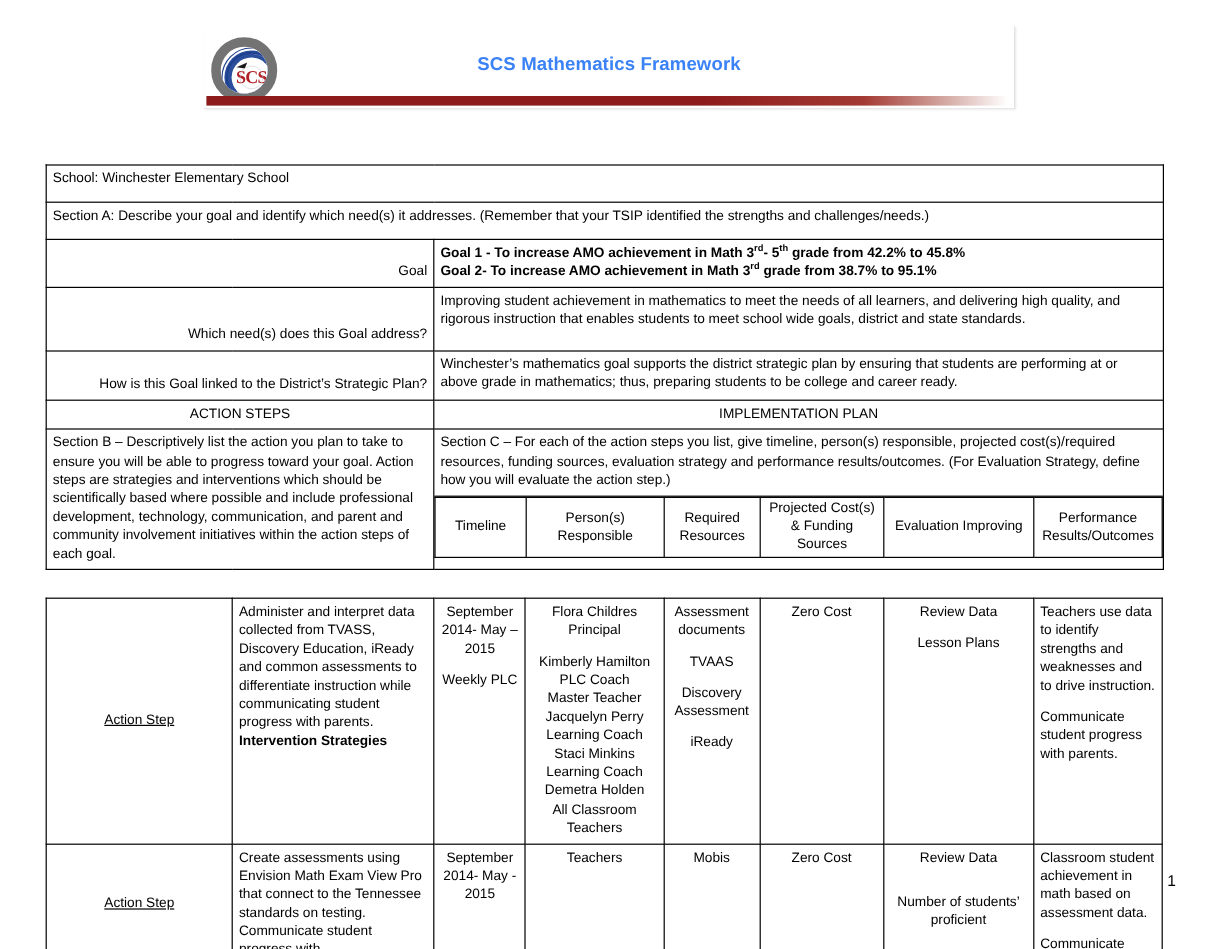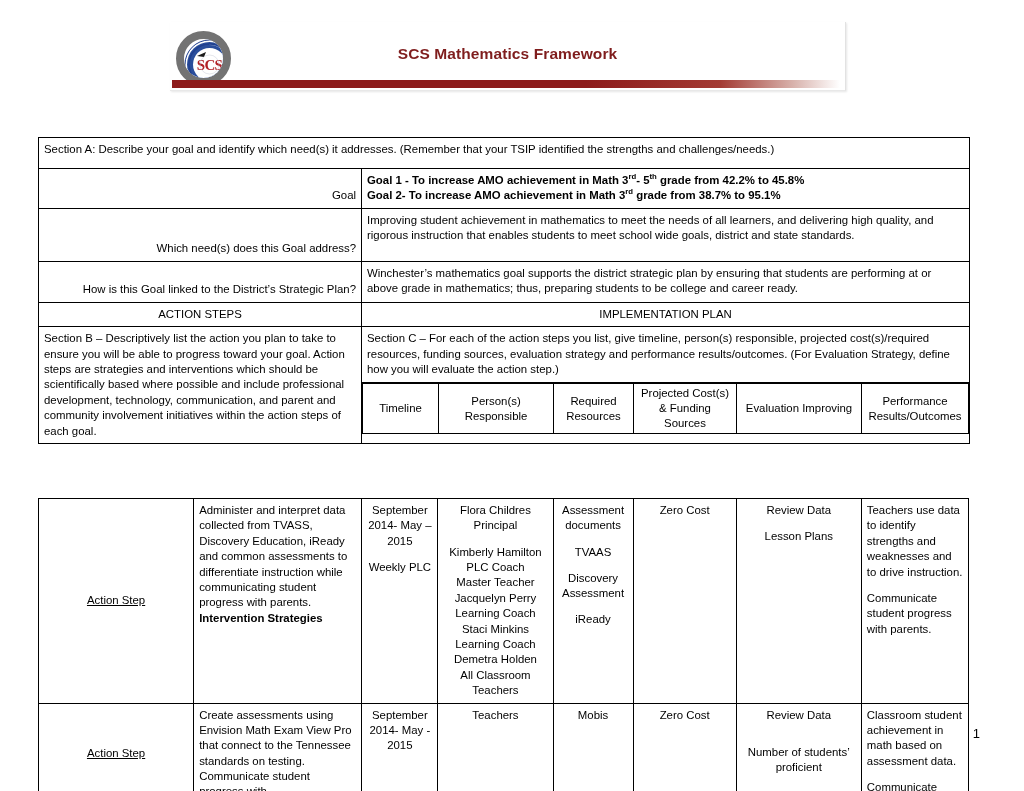--- a/index.html
+++ b/index.html
@@ -30,21 +30,21 @@
   }
   .doc-header-title {
     position: absolute;
     left: 0;
     right: 0;
     top: 23px;
     text-align: center;
     font-size: 15.5px;
     font-weight: bold;
     letter-spacing: 0.1px;
-    color: #7f1d1d;
+    color: #3b82f6;
   }
   .header-rule {
     position: absolute;
     left: 172px;
     top: 80px;
     width: 668px;
     height: 8px;
     background: linear-gradient(to right,
                 #8d1b1b 0%,
                 #8d1b1b 62%,
@@ -186,20 +186,23 @@
 
 <table class="plan-table">
   <colgroup>
     <col style="width:155px">
     <col style="width:168px">
     <col style="width:608px">
   </colgroup>
 
   <tbody>
 
+  <tr>
+    <td colspan="3" style="height:22px;">School: Winchester Elementary School</td>
+  </tr>
 
   <tr>
     <td colspan="3" style="height:22px;">Section A:  Describe your goal and identify which need(s) it addresses.  (Remember that your TSIP identified the strengths and challenges/needs.)</td>
   </tr>
 
   <tr>
     <td colspan="2" class="label-right" style="height:28px;">Goal</td>
     <td>
       <span class="goal-line bold"><span>Goal 1 - To increase AMO achievement in Math 3</span><sup>rd</sup><span>- 5</span><sup>th</sup><span> grade from 42.2% to 45.8%</span></span>
       <span class="goal-line bold"><span>Goal 2-  To increase AMO achievement in Math 3</span><sup>rd</sup><span> grade  from 38.7% to 95.1%</span></span>

